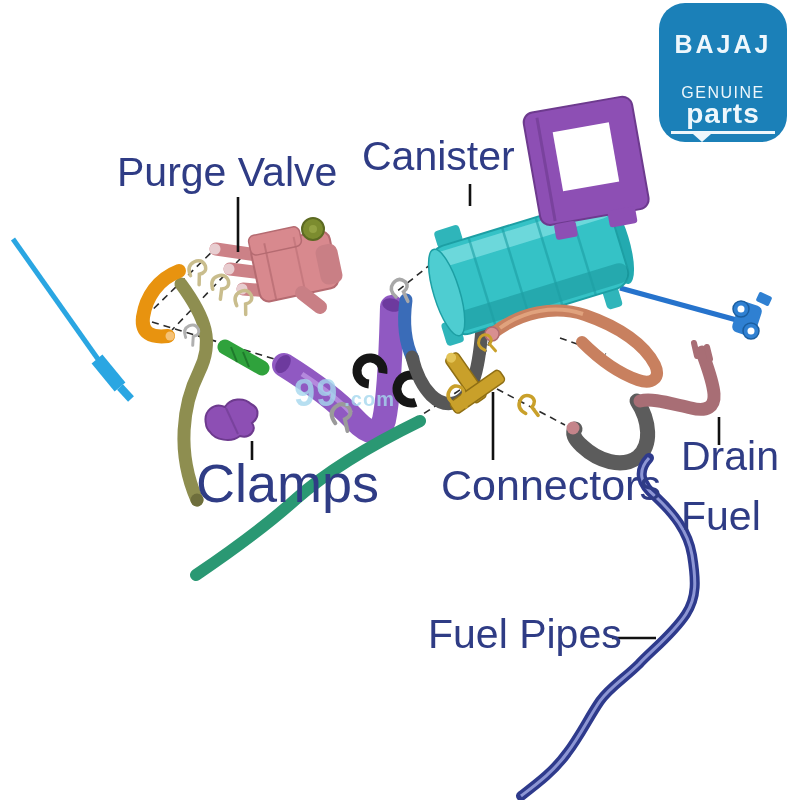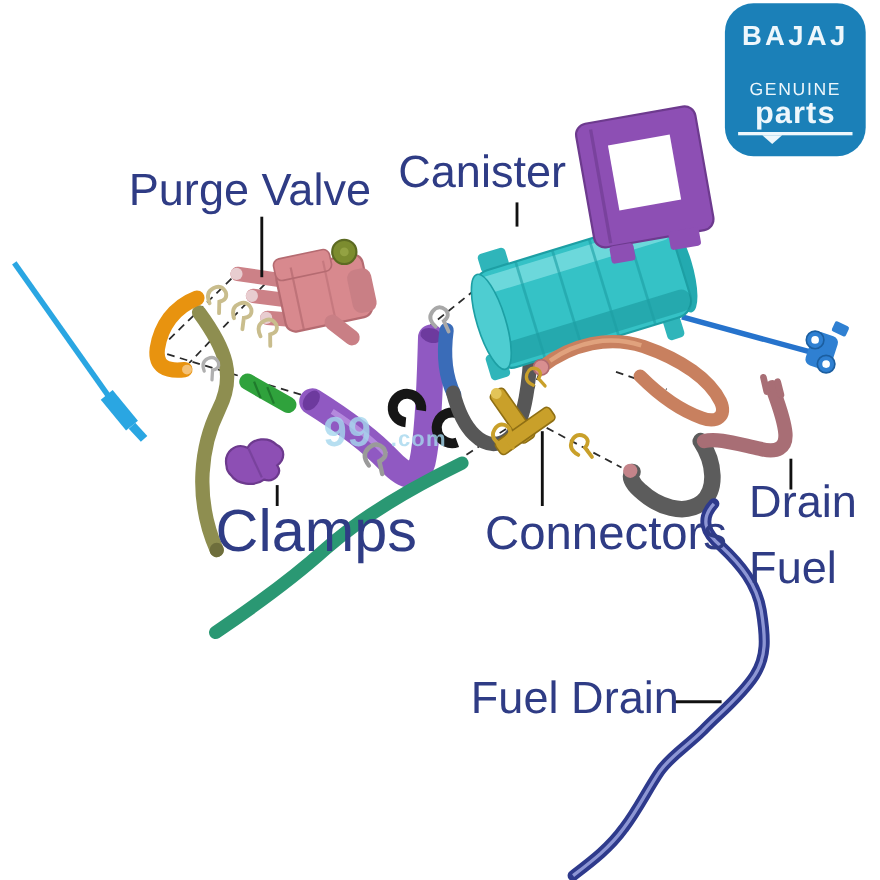--- a/index.html
+++ b/index.html
@@ -10,26 +10,26 @@
   .dash { stroke:#2b2b2b; stroke-width:1.6; fill:none; stroke-dasharray:7 5; }
   .ptr  { stroke:#111;    stroke-width:2.6; fill:none; }
   .hook { fill:none; stroke-width:3.5; stroke-linecap:round; }
   .label { position:absolute; color:var(--label-color,#2f3c85); font-size:41px; line-height:1.12; white-space:pre-line; }
   #label-purge    { left:117px; top:150px; }
   #label-canister { left:362px; top:134px; }
   #label-clamps   { left:196px; top:453px; font-size:54px; }
   #label-connectors { left:405px; top:461px; font-size:43px;margin-left:36px; }
   #label-drain    { left:681px; top:427px; line-height:1.46; }
   #label-fuel     { left:428px; top:612px; }
-  .watermark { position:absolute; left:294px; top:372px; display:flex; align-items:baseline; font-weight:bold; opacity:.8; letter-spacing:1px;gap:11px; }
+  .watermark { position:absolute; left:294px; top:372px; display:flex; align-items:baseline; font-weight:bold; opacity:.8; letter-spacing:1px; }
   .wm-num,.wm-rpm { font-size:38px; }
   .wm-com { font-size:20px; margin-left:6px; }
   .wm-blue { color:var(--watermark-blue,#a6d8ee); }
   .wm-gray { color:var(--watermark-gray,#9b9b9b); }
-  .logo { position:absolute; left:659px; top:3px; width:128px; height:139px; background:var(--logo-bg,#1b80b8); border-radius:26px; color:var(--logo-text,#eef7fc); display:flex; flex-direction:column; align-items:center; padding-top:16px; }
+  .logo { position:absolute; left:659px; top:3px; width:128px; height:139px; background:var(--logo-bg,#1b80b8); border-radius:26px; color:var(--logo-text,#eef7fc); display:flex; flex-direction:column; align-items:center; padding-top:27px; }
   .logo-brand   { font-size:25px; font-weight:bold; letter-spacing:3px; }
   .logo-genuine { font-size:16px; letter-spacing:1.5px; margin-top:25px; }
   .logo-parts   { font-size:28px; font-weight:bold; letter-spacing:1px; margin-top:-4px; }
   .logo-rule { position:relative; width:104px; height:12px; margin-top:1px; }
   .logo-rule .line { position:absolute; left:0; right:0; top:0; height:3px; background:var(--logo-text,#eef7fc); }
   .logo-rule .tri  { position:absolute; left:22px; top:3px; width:0; height:0; border-left:9px solid transparent; border-right:9px solid transparent; border-top:8px solid var(--logo-text,#eef7fc); }
 </style>
 </head>
 <body>
 
@@ -197,21 +197,21 @@
   <span class="wm-blue wm-num">99</span>
       <span class="wm-blue wm-com">.com</span>
 </div>
 
 <div class="label" id="label-purge">Purge Valve</div>
 <div class="label" id="label-canister">Canister</div>
 <div class="label" id="label-clamps">Clamps</div>
 <div class="label" id="label-connectors">Connectors</div>
 <div class="label" id="label-drain">Drain
 Fuel</div>
-<div class="label" id="label-fuel">Fuel Drain</div>
+<div class="label" id="label-fuel">Fuel Pipes</div>
 
 <div class="logo">
   <div class="logo-brand">BAJAJ</div>
   <div class="logo-genuine">GENUINE</div>
   <div class="logo-parts">parts</div>
   <div class="logo-rule">
     <div class="line"></div>
     <div class="tri"></div>
   </div>
 </div>

